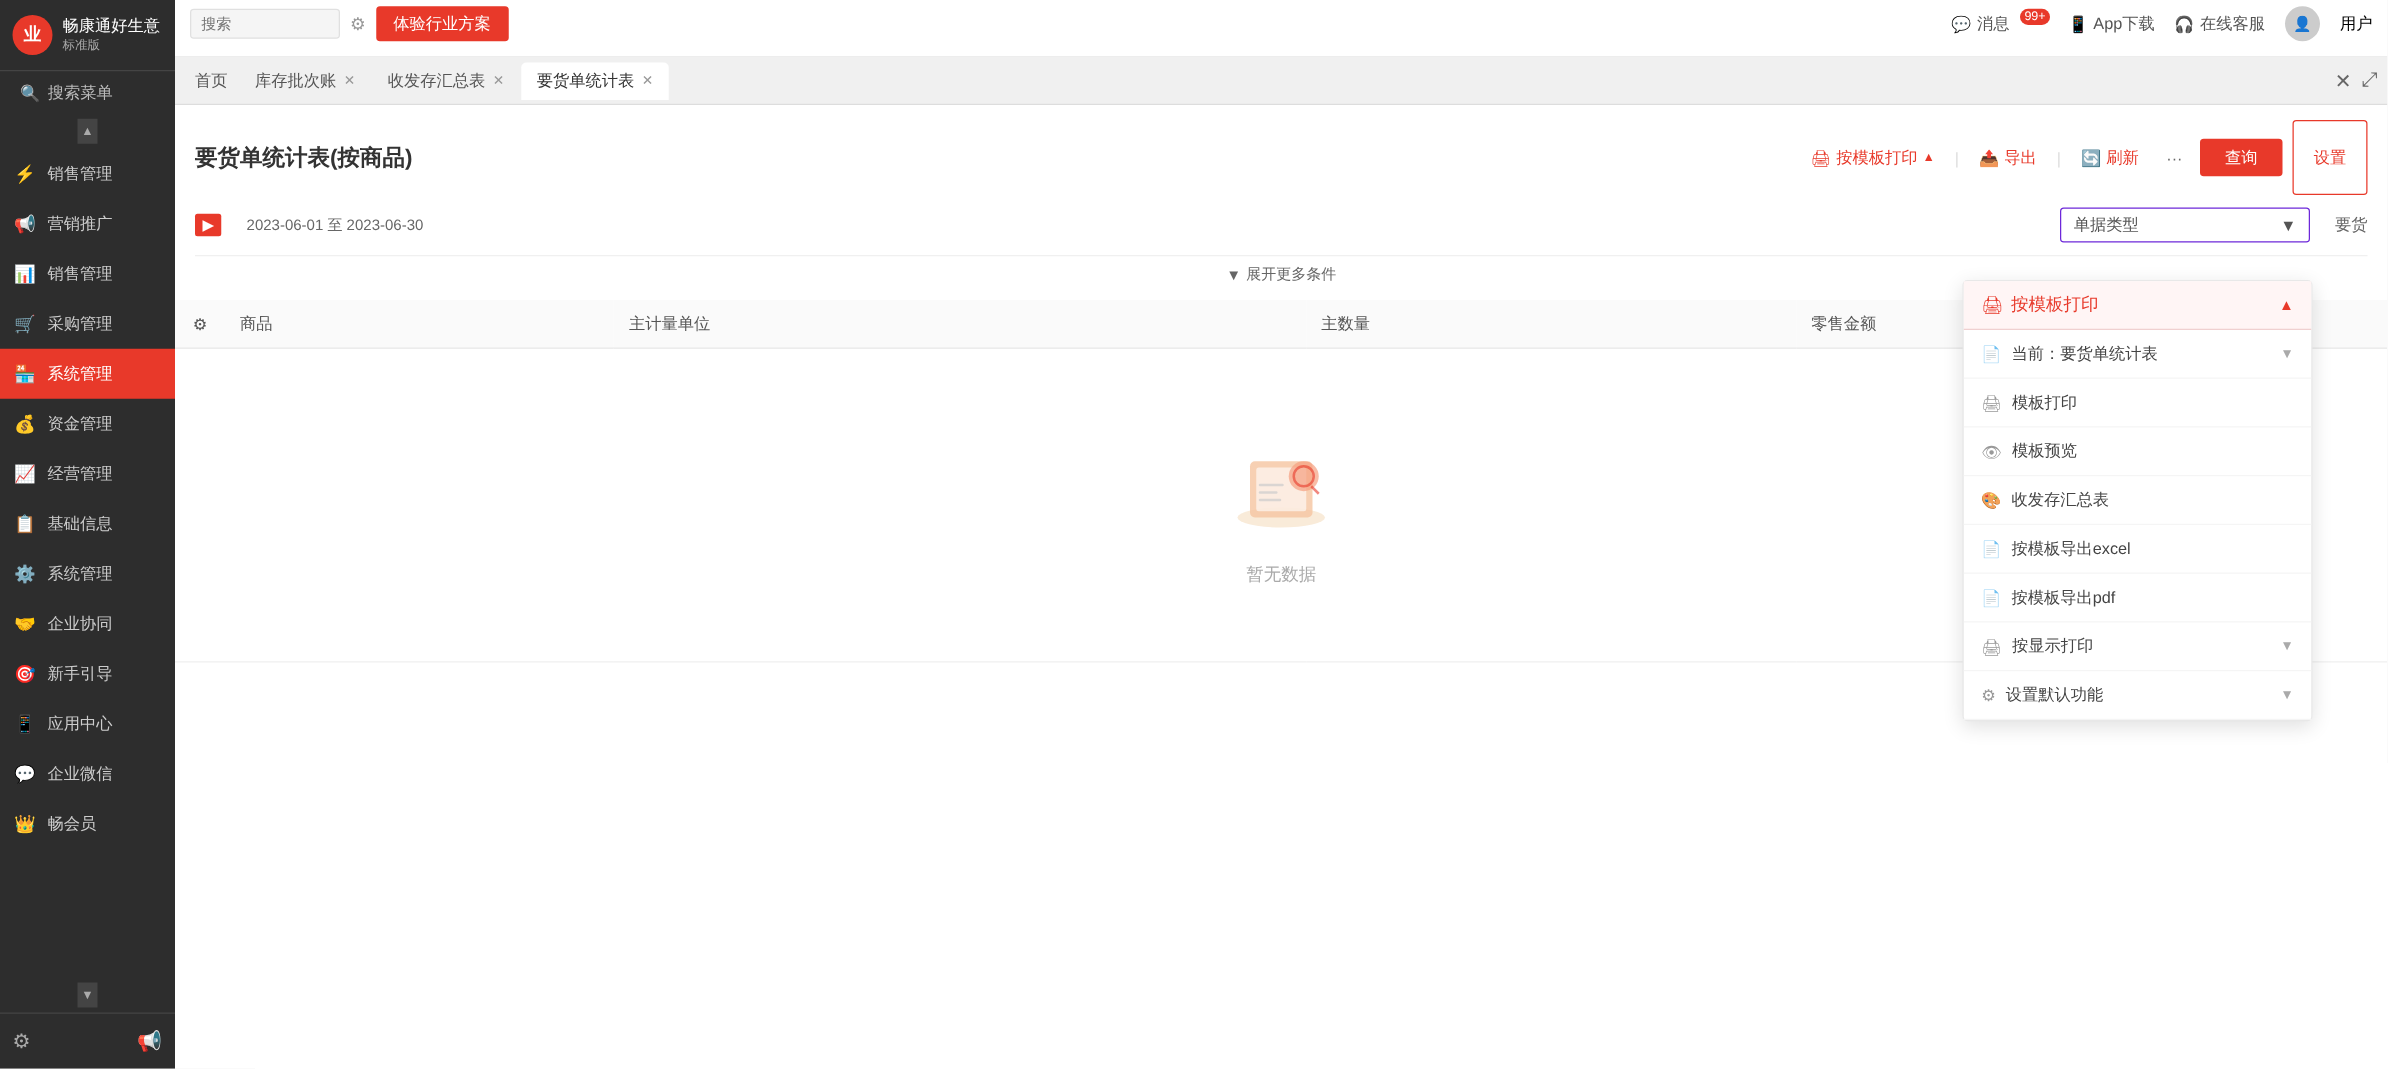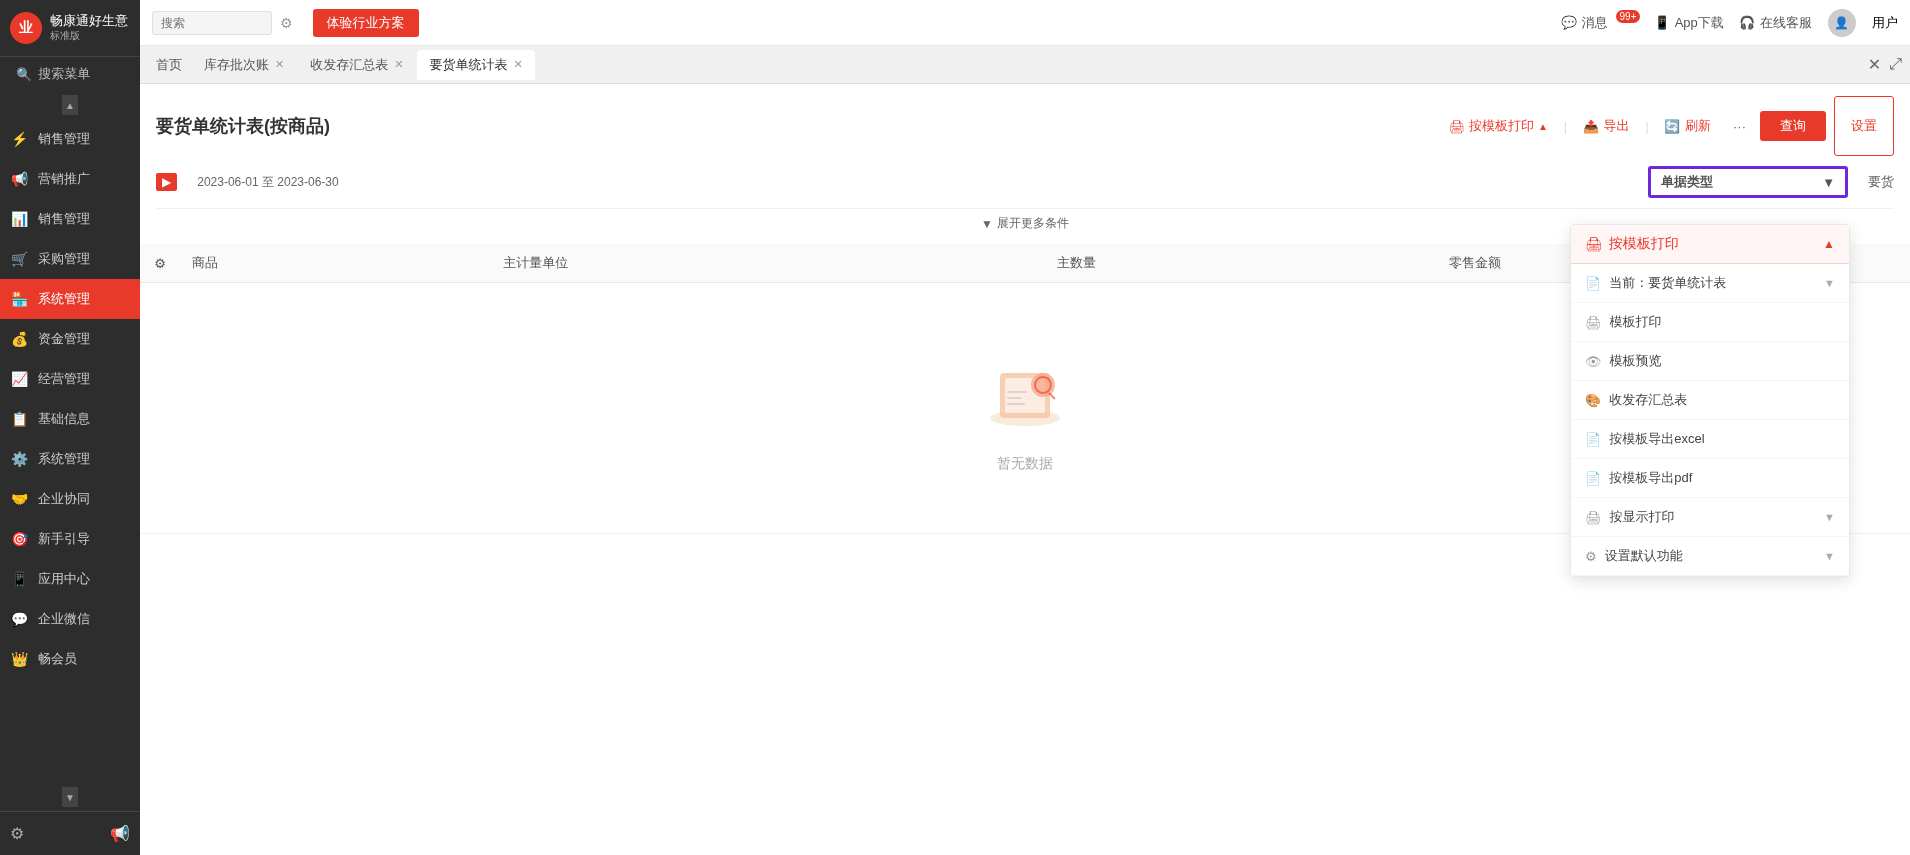--- a/index.html
+++ b/index.html
@@ -65,36 +65,36 @@
       color: #aaa; font-size: 10px; cursor: pointer;
     }
 
     
     .main { flex: 1; display: flex; flex-direction: column; overflow: hidden; }
 
     
     .topbar {
       background: #fff;
       height: 46px;
-      display: flex; align-items: center;
-      padding: 2px 12px;
+      display: flex; align-items: flex-end;
+      padding: 12px 12px;
       border-bottom: 1px solid #e8e8e8;
       justify-content: space-between;
     }
     .topbar-left { display: flex; align-items: center; gap: 8px; }
     .topbar-search {
       background: #f5f5f5; border: 1px solid #e0e0e0;
       border-radius: 3px; padding: 4px 8px;
       font-size: 12px; color: #999; width: 120px;
     }
     .topbar-gear { color: #999; cursor: pointer; font-size: 14px; }
     .btn-trial {
       background: #e8392a; color: #fff;
       border: none; border-radius: 3px;
-      padding: 5px 14px; font-size: 13px; cursor: pointer; margin-left: 12px;
+      padding: 5px 14px; font-size: 13px; cursor: pointer;
     }
     .topbar-right { display: flex; align-items: center; gap: 16px; }
     .topbar-right-item { display: flex; align-items: center; gap: 4px; color: #555; font-size: 13px; cursor: pointer; }
     .badge {
       background: #e8392a; color: #fff;
       border-radius: 8px; font-size: 10px; padding: 1px 5px;
       margin-left: 2px;
     }
     .user-avatar {
       width: 28px; height: 28px; border-radius: 50%;
@@ -165,23 +165,23 @@
     .filter-label { color: #666; font-size: 13px; white-space: nowrap; }
     .date-btn {
       padding: 3px 8px; border-radius: 3px; font-size: 12px;
       cursor: pointer; color: #555; background: #f5f5f5; border: 1px solid #ddd;
     }
     .date-btn.active { background: #e8392a; color: #fff; border-color: #e8392a; }
     .date-range { color: #666; font-size: 12px; }
 
     .dropdown-select {
       display: flex; align-items: center; gap: 4px;
-      border: 3px solid #6d28d9; border-radius: 3px;
+      border: 1px solid #6d28d9; border-radius: 3px;
       padding: 4px 10px; font-size: 13px; color: #555;
-      background: #fff; cursor: pointer; min-width: 200px; font-weight: bold;
+      background: #fff; cursor: pointer; min-width: 200px;
     }
 
     .expand-more {
       display: flex; align-items: center; justify-content: center;
       width: 100%; padding: 6px;
       color: #666; font-size: 12px; cursor: pointer;
       border-top: 1px solid #f0f0f0;
     }
 
     

